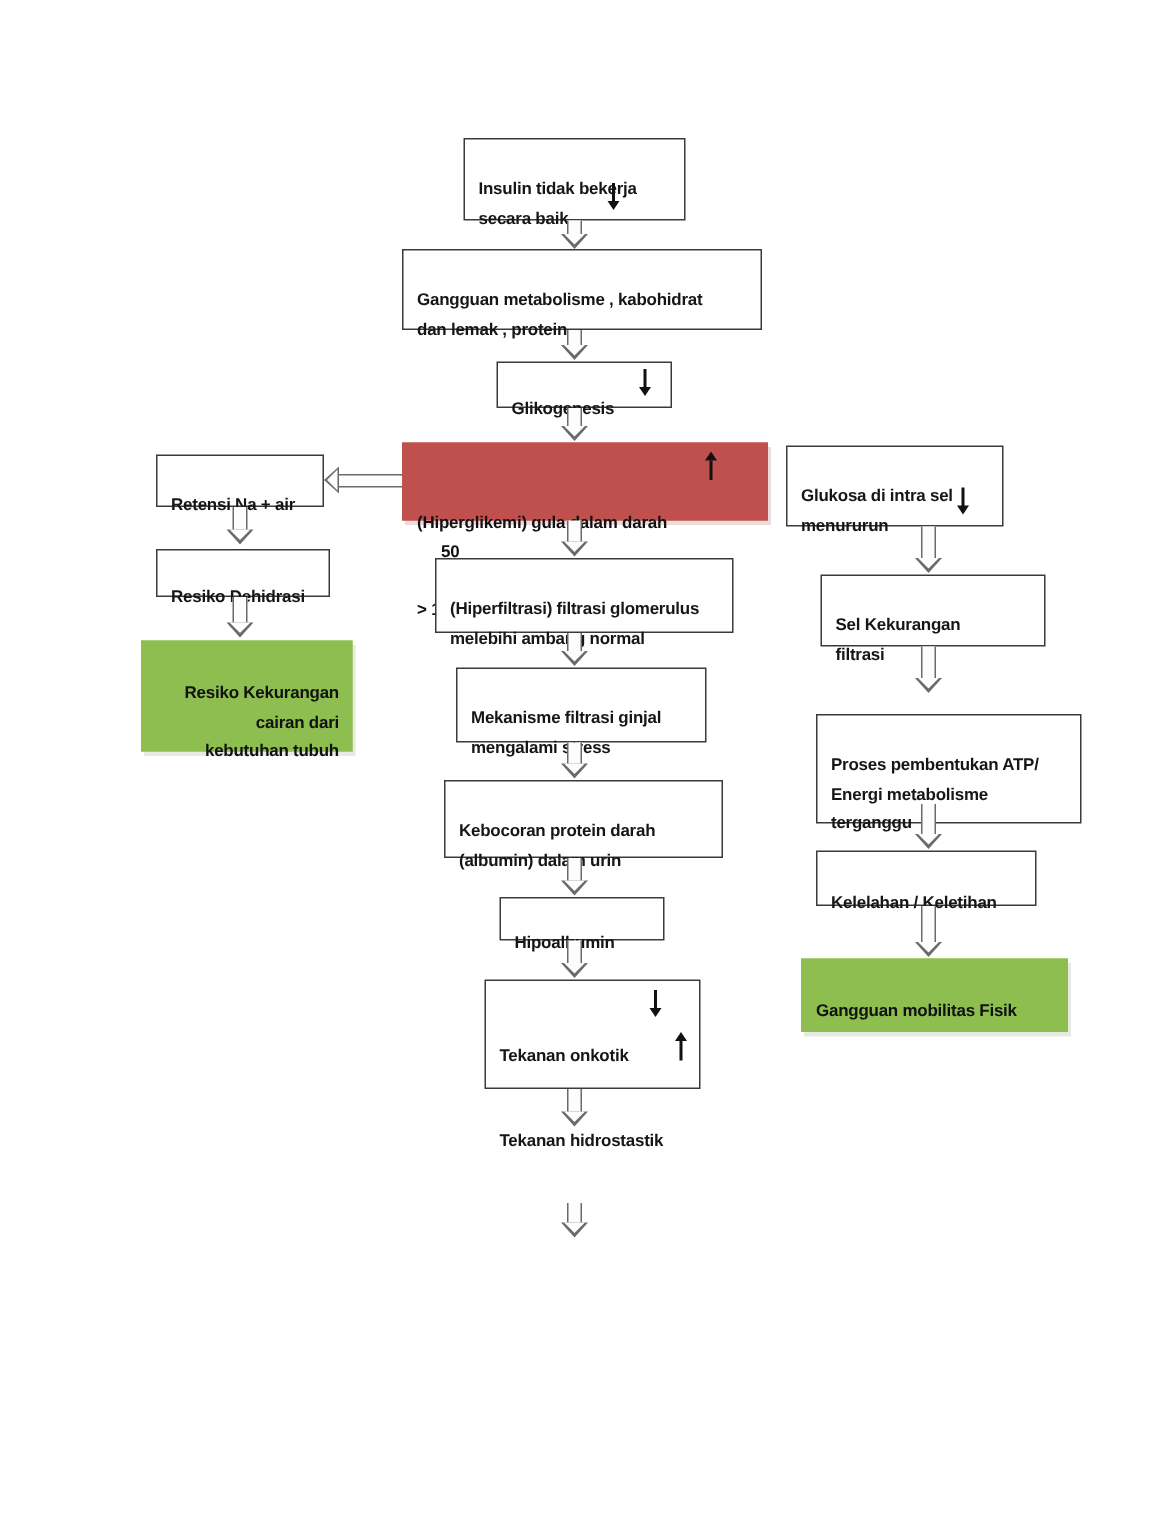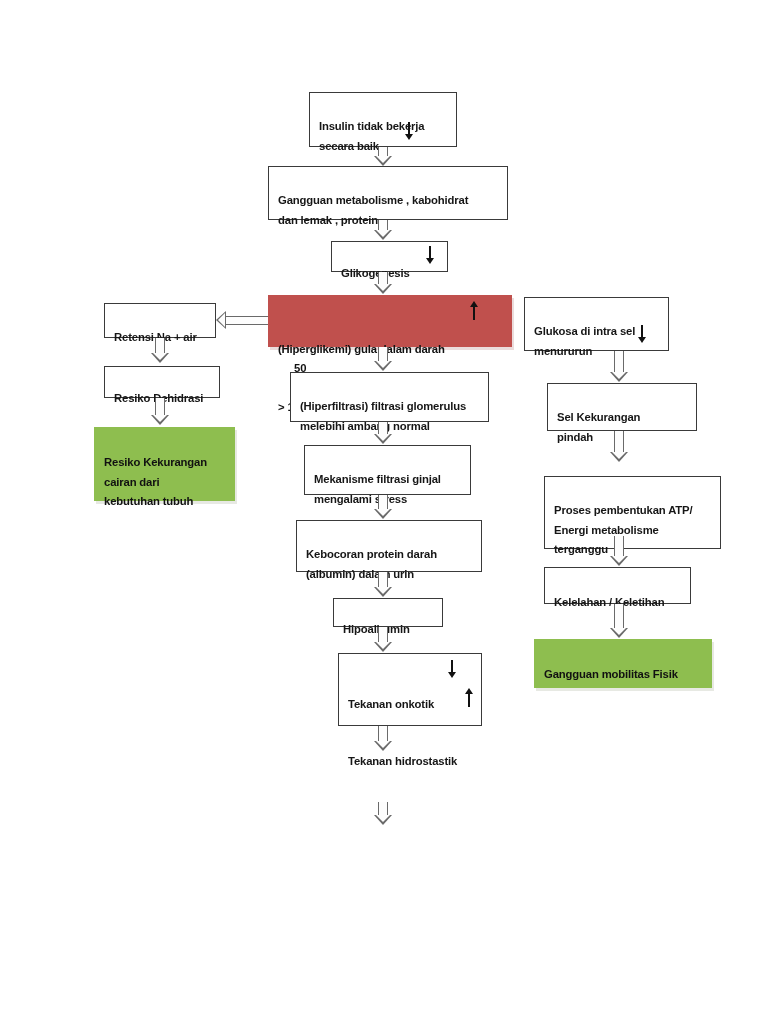--- a/index.html
+++ b/index.html
@@ -266,21 +266,21 @@
   </div>
 
   <div class="conn" style="left:375px; top:627px; width:16px; height:26px;">
     <span class="shaft" style="width:10px; height:16px; left:3px;"></span>
     <span class="tip" style="left:8px; top:15px;">
         <span class="outer"></span>
         <span class="inner"></span>
       </span>
   </div>
 
-  <div class="node" style="left:338px; top:653px; width:144px; height:73px; padding-top:7px; line-height:2.55;">
+  <div class="node" style="left:323px; top:653px; width:144px; height:73px; padding-top:7px; line-height:2.55;">
     <span class="ln">Tekanan onkotik</span>
     <span class="ln">Tekanan hidrostastik</span>
     <span class="inl down" style="left:109px; top:6px;">
       <span class="stem"></span><span class="head"></span>
     </span>
     <span class="inl up" style="left:126px; top:34px;">
       <span class="stem"></span><span class="head"></span>
     </span>
   </div>
 
@@ -318,21 +318,21 @@
   </div>
 
   <div class="conn" style="left:152px; top:398px; width:16px; height:28px;">
     <span class="shaft" style="width:10px; height:18px; left:3px;"></span>
     <span class="tip" style="left:8px; top:17px;">
         <span class="outer"></span>
         <span class="inner"></span>
       </span>
   </div>
 
-  <div class="node green" style="left:94px; top:427px; width:141px; height:74px; padding-top:6px;">
+  <div class="node green" style="left:94px; top:427px; width:141px; height:74px; padding-top:6px;text-align:right;">
     <span class="ln">Resiko Kekurangan
 cairan dari
 kebutuhan tubuh</span>
   </div>
 
   <div class="node" style="left:524px; top:297px; width:145px; height:54px;">
     <span class="ln">Glukosa di intra sel
 menururun</span>
     <span class="inl down" style="left:113px; top:27px;">
       <span class="stem"></span><span class="head"></span>
@@ -342,21 +342,21 @@
   <div class="conn" style="left:611px; top:351px; width:16px; height:32px;">
     <span class="shaft" style="width:10px; height:22px; left:3px;"></span>
     <span class="tip" style="left:8px; top:21px;">
         <span class="outer"></span>
         <span class="inner"></span>
       </span>
   </div>
 
   <div class="node" style="left:547px; top:383px; width:150px; height:48px;">
     <span class="ln">Sel Kekurangan
-pindah</span>
+filtrasi</span>
   </div>
 
   <div class="conn" style="left:611px; top:431px; width:16px; height:32px;">
     <span class="shaft" style="width:10px; height:22px; left:3px;"></span>
     <span class="tip" style="left:8px; top:21px;">
         <span class="outer"></span>
         <span class="inner"></span>
       </span>
   </div>
 

